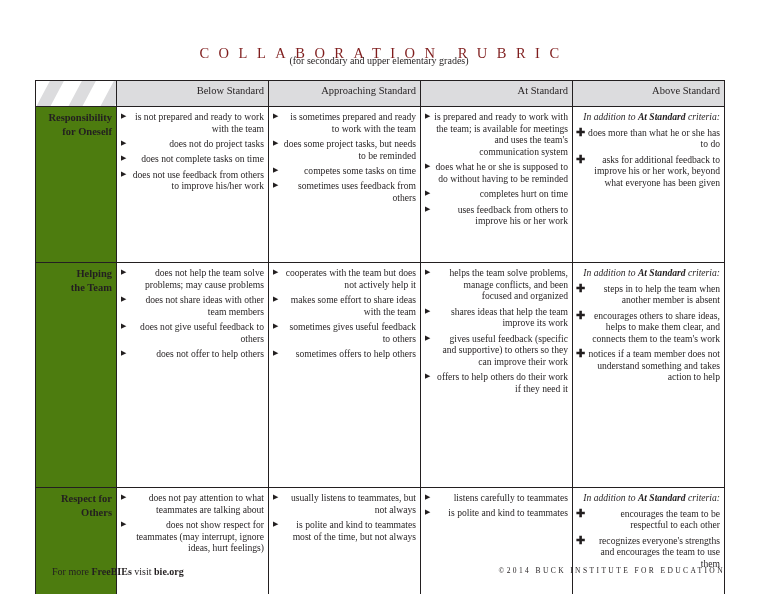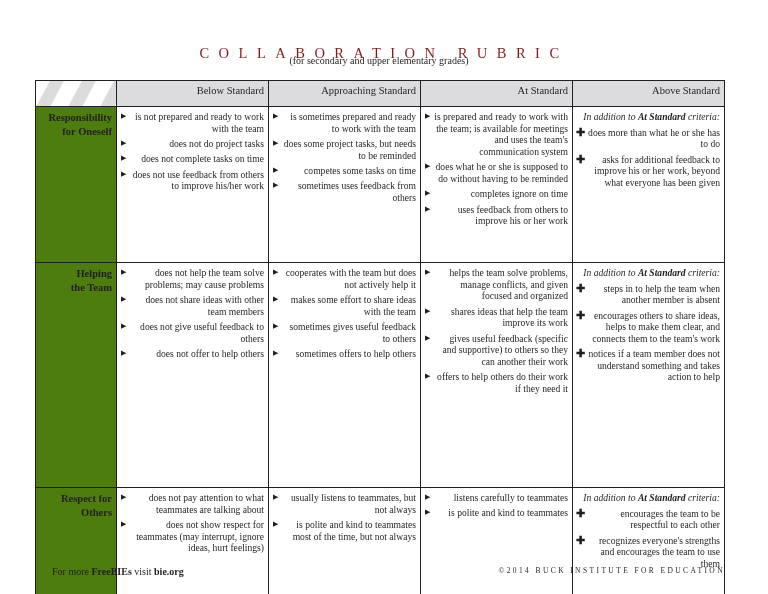--- a/index.html
+++ b/index.html
@@ -111,21 +111,21 @@
             <li><span class="bul">▶</span><span>is sometimes prepared and ready to work with the team</span></li>
             <li><span class="bul">▶</span><span>does some project tasks, but needs to be reminded</span></li>
             <li><span class="bul">▶</span><span>competes some tasks on time</span></li>
             <li><span class="bul">▶</span><span>sometimes uses feedback from others</span></li>
           </ul>
         </td>
         <td class="cell">
           <ul class="items">
             <li><span class="bul">▶</span><span>is prepared and ready to work with the team; is available for meetings and uses the team's communication system</span></li>
             <li><span class="bul">▶</span><span>does what he or she is supposed to do without having to be reminded</span></li>
-            <li><span class="bul">▶</span><span>completes ignore on time</span></li>
+            <li><span class="bul">▶</span><span>completes hurt on time</span></li>
             <li><span class="bul">▶</span><span>uses feedback from others to improve his or her work</span></li>
           </ul>
         </td>
         <td class="cell">
           <div class="intro"><span>In addition to </span><b>At Standard</b><span> criteria:</span></div>
           <ul class="items">
             <li><span class="plus">✚</span><span>does more than what he or she has to do</span></li>
             <li><span class="plus">✚</span><span>asks for additional feedback to improve his or her work, beyond what everyone has been given</span></li>
           </ul>
         </td>
@@ -146,23 +146,23 @@
         <td class="cell">
           <ul class="items">
             <li><span class="bul">▶</span><span>cooperates with the team but does not actively help it</span></li>
             <li><span class="bul">▶</span><span>makes some effort to share ideas with the team</span></li>
             <li><span class="bul">▶</span><span>sometimes gives useful feedback to others</span></li>
             <li><span class="bul">▶</span><span>sometimes offers to help others</span></li>
           </ul>
         </td>
         <td class="cell">
           <ul class="items">
-            <li><span class="bul">▶</span><span>helps the team solve problems, manage conflicts, and given focused and organized</span></li>
+            <li><span class="bul">▶</span><span>helps the team solve problems, manage conflicts, and been focused and organized</span></li>
             <li><span class="bul">▶</span><span>shares ideas that help the team improve its work</span></li>
-            <li><span class="bul">▶</span><span>gives useful feedback (specific and supportive) to others so they can another their work</span></li>
+            <li><span class="bul">▶</span><span>gives useful feedback (specific and supportive) to others so they can improve their work</span></li>
             <li><span class="bul">▶</span><span>offers to help others do their work if they need it</span></li>
           </ul>
         </td>
         <td class="cell">
           <div class="intro"><span>In addition to </span><b>At Standard</b><span> criteria:</span></div>
           <ul class="items">
             <li><span class="plus">✚</span><span>steps in to help the team when another member is absent</span></li>
             <li><span class="plus">✚</span><span>encourages others to share ideas, helps to make them clear, and connects them to the team's work</span></li>
             <li><span class="plus">✚</span><span>notices if a team member does not understand something and takes action to help</span></li>
           </ul>

